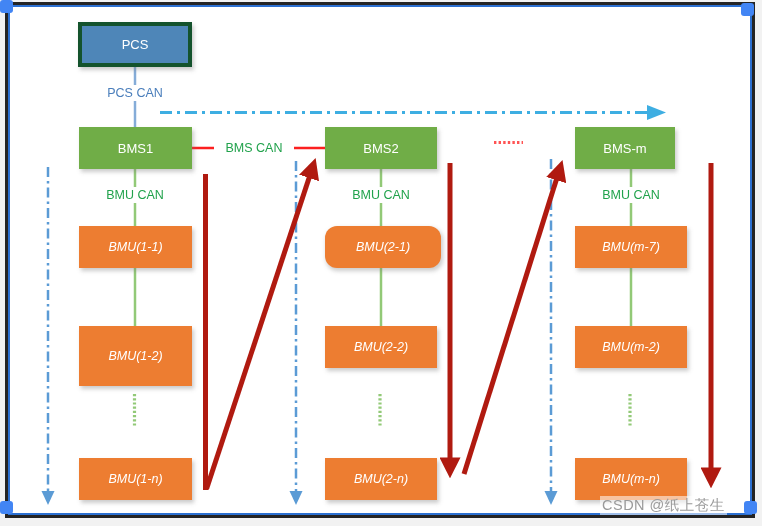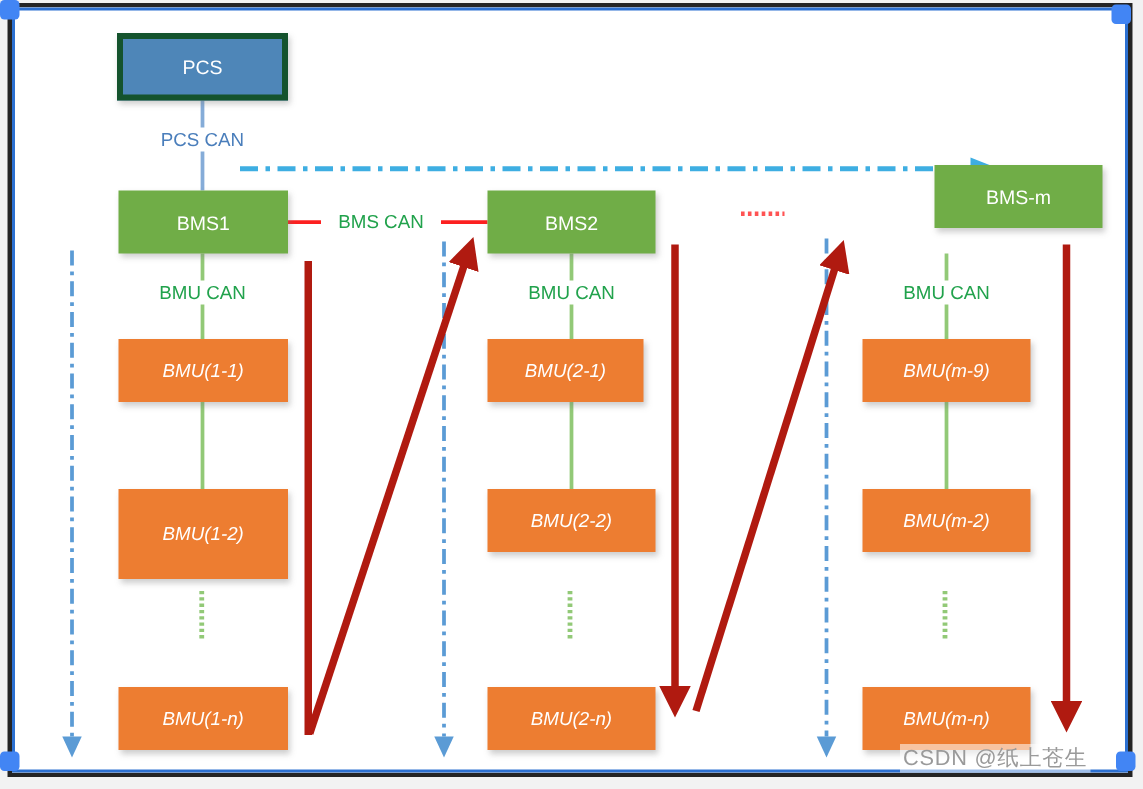--- a/index.html
+++ b/index.html
@@ -98,46 +98,46 @@
 <div class="box pcs" style="left:78px;top:22px;width:114px;height:45px;">
   <span>PCS</span>
 </div>
 
 <div class="box bms" style="left:79px;top:127px;width:113px;height:42px;">
   <span>BMS1</span>
 </div>
 <div class="box bms" style="left:325px;top:127px;width:112px;height:42px;">
   <span>BMS2</span>
 </div>
-<div class="box bms" style="left:575px;top:110px;width:112px;height:42px;margin-left:48px;">
+<div class="box bms" style="left:575px;top:127px;width:100px;height:42px;">
   <span>BMS-m</span>
 </div>
 
 <div class="box bmu" style="left:79px;top:226px;width:113px;height:42px;">
   <span>BMU(1-1)</span>
 </div>
 <div class="box bmu" style="left:79px;top:326px;width:113px;height:60px;">
   <span>BMU(1-2)</span>
 </div>
 <div class="box bmu" style="left:79px;top:458px;width:113px;height:42px;">
   <span>BMU(1-n)</span>
 </div>
 
-<div class="box bmu" style="left:325px;top:226px;width:104px;height:42px;">
+<div class="box bmu" style="left:325px;top:226px;width:116px;height:42px;border-radius:12px;">
   <span>BMU(2-1)</span>
 </div>
 <div class="box bmu" style="left:325px;top:326px;width:112px;height:42px;">
   <span>BMU(2-2)</span>
 </div>
 <div class="box bmu" style="left:325px;top:458px;width:112px;height:42px;">
   <span>BMU(2-n)</span>
 </div>
 
 <div class="box bmu" style="left:575px;top:226px;width:112px;height:42px;">
-  <span>BMU(m-9)</span>
+  <span>BMU(m-7)</span>
 </div>
 <div class="box bmu" style="left:575px;top:326px;width:112px;height:42px;">
   <span>BMU(m-2)</span>
 </div>
 <div class="box bmu" style="left:575px;top:458px;width:112px;height:42px;">
   <span>BMU(m-n)</span>
 </div>
 
 <div class="lbl lbl-blue" style="left:95px;top:85px;width:80px;">PCS CAN</div>
 <div class="lbl lbl-green" style="left:214px;top:140px;width:80px;">BMS CAN</div>

